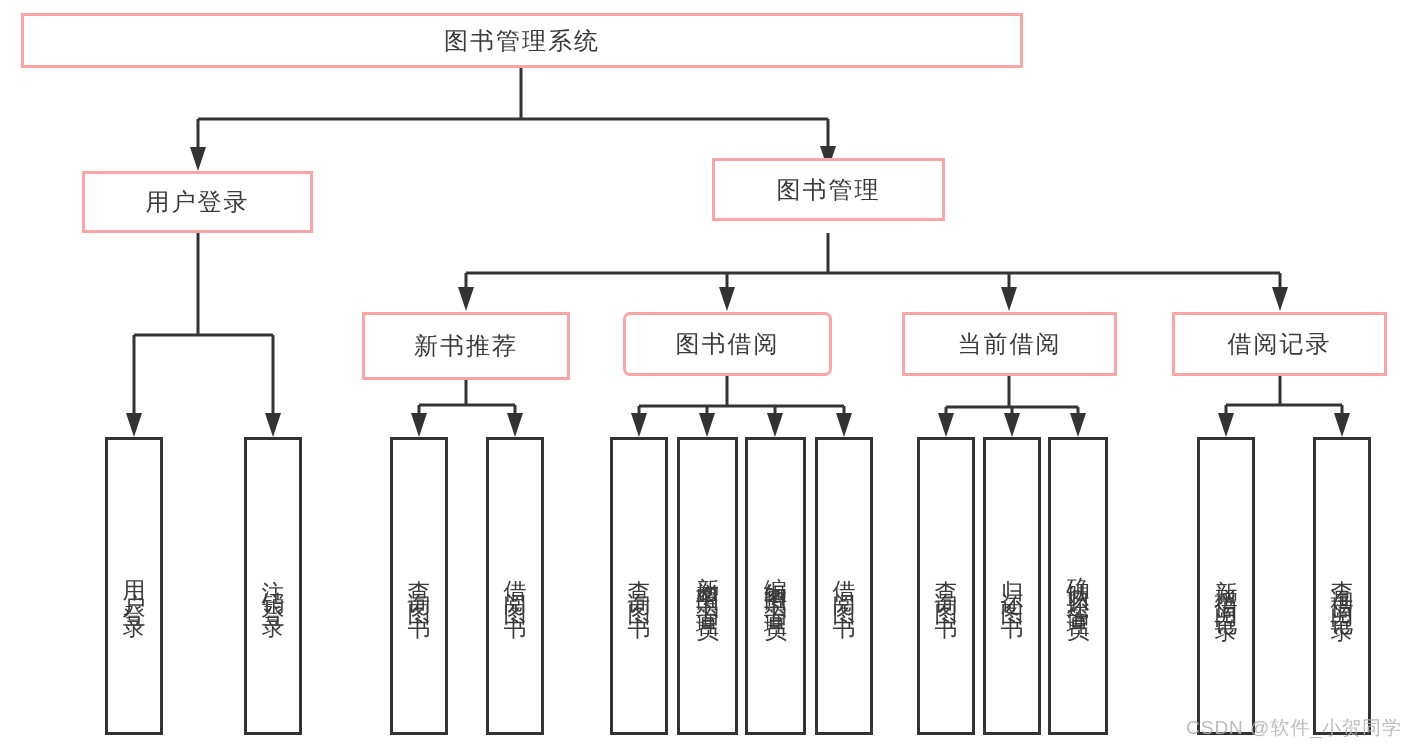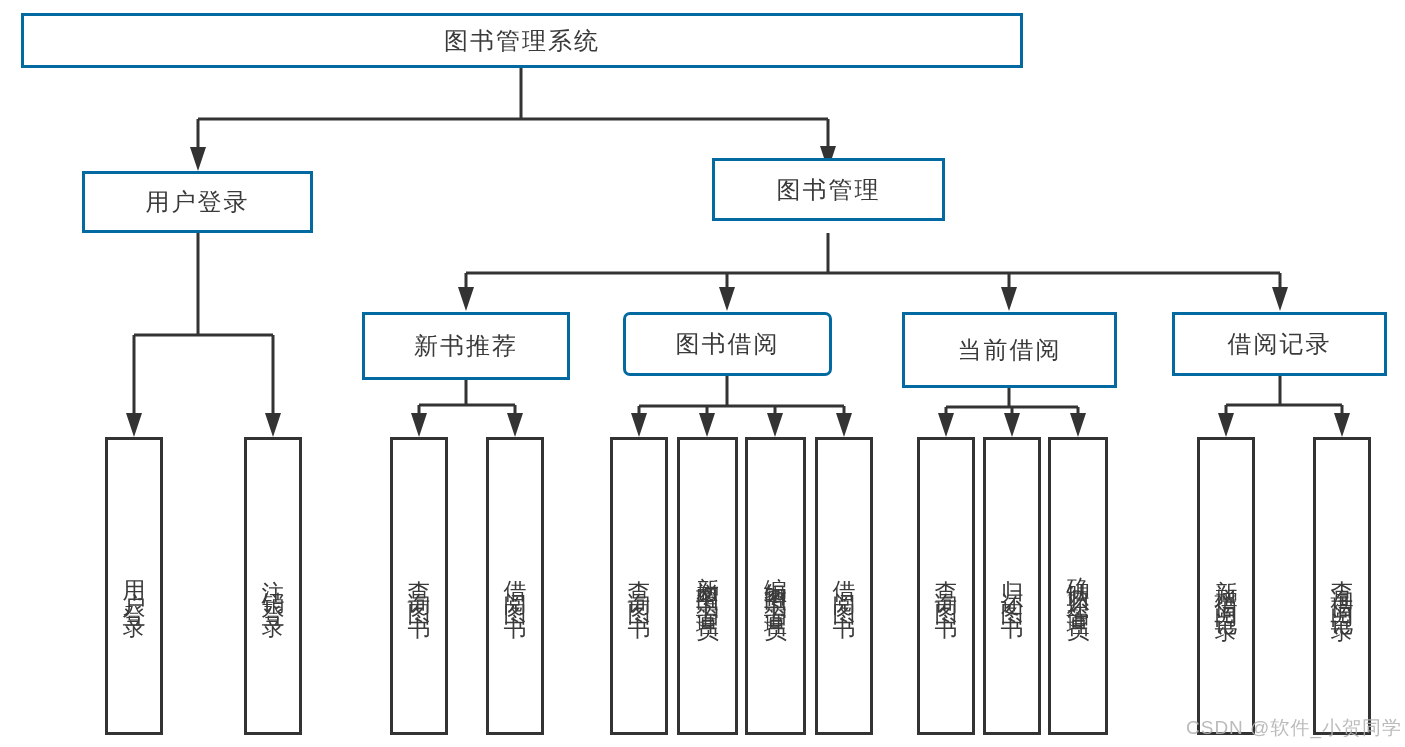--- a/index.html
+++ b/index.html
@@ -7,21 +7,21 @@
     position:relative;
     width:1405px;height:747px;
     background:#ffffff;
     font-family:"Liberation Sans",sans-serif;
     overflow:hidden;
   }
   svg.connectors{position:absolute;left:0;top:0;z-index:1;}
   .hnode{
     position:absolute;z-index:2;
     box-sizing:border-box;
-    border:3px solid #0369a1;
+    border:3px solid #fca5a5;
     background:#ffffff;
     display:flex;align-items:center;justify-content:center;
     font-size:24px;letter-spacing:2px;color:#3a3a3a;
     white-space:nowrap;
   }
   .leaf{
     position:absolute;z-index:2;
     top:437px;height:298px;
     box-sizing:border-box;
     border:3px solid #333333;
@@ -103,21 +103,21 @@
   <div class="hnode" style="left:712px;top:158px;width:233px;height:63px;">
     <span>图书管理</span>
   </div>
 
   <div class="hnode" style="left:362px;top:312px;width:208px;height:68px;">
     <span>新书推荐</span>
   </div>
   <div class="hnode" style="left:623px;top:312px;width:209px;height:64px;border-radius:7px;">
     <span>图书借阅</span>
   </div>
-  <div class="hnode" style="left:902px;top:312px;width:215px;height:76px;">
+  <div class="hnode" style="left:902px;top:312px;width:215px;height:64px;">
     <span>当前借阅</span>
   </div>
   <div class="hnode" style="left:1172px;top:312px;width:215px;height:64px;">
     <span>借阅记录</span>
   </div>
 
   <div class="leaf" style="left:105px;width:58px;">
     <span class="vtext" style="letter-spacing: 12px;">用户登录</span>
   </div>
   <div class="leaf" style="left:244px;width:58px;">

